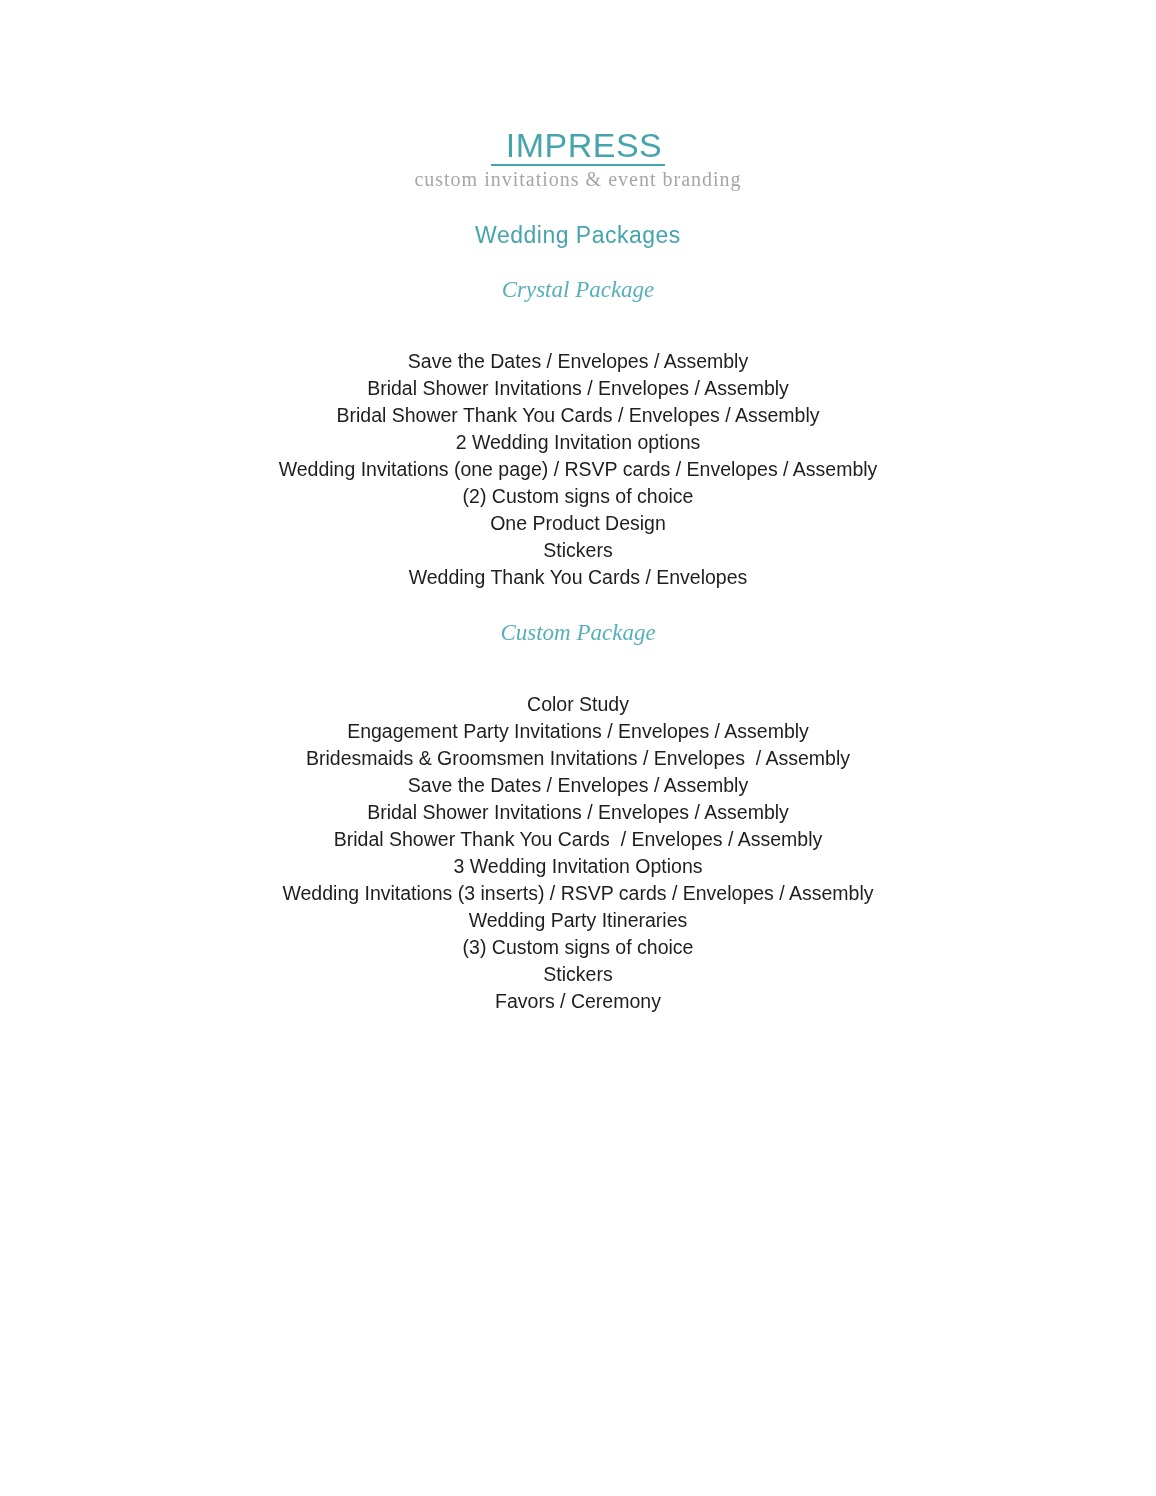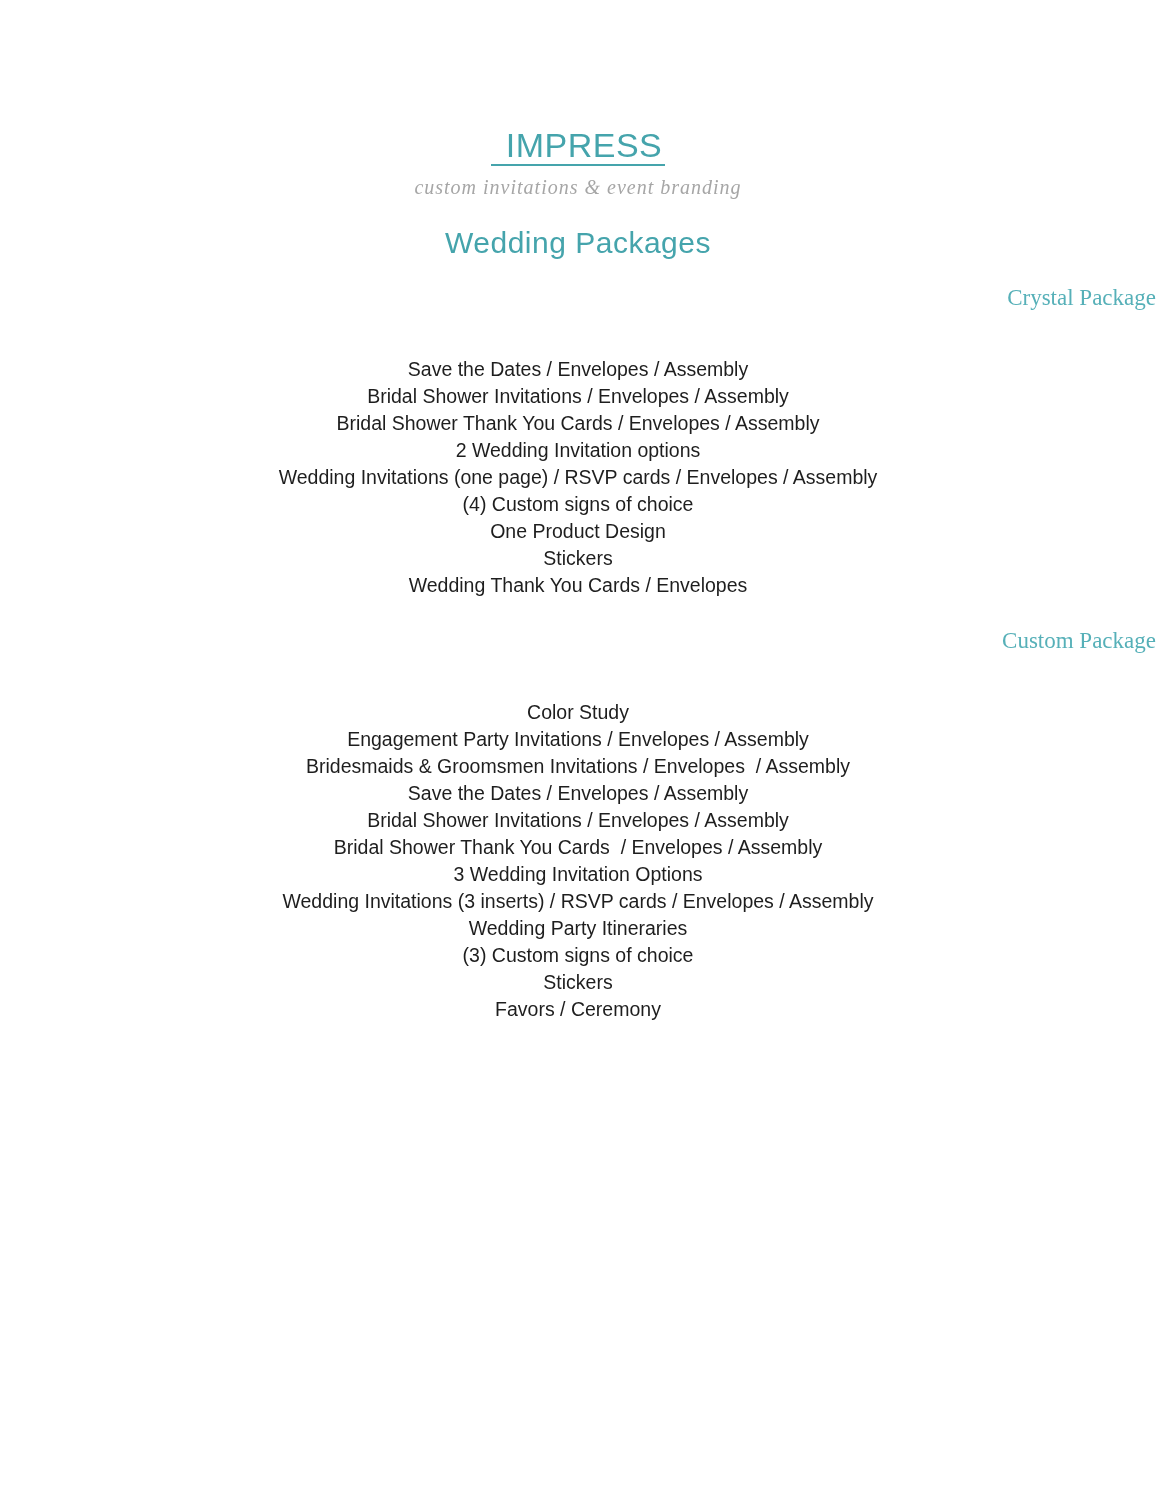--- a/index.html
+++ b/index.html
@@ -25,45 +25,43 @@
     margin:0;
     font-size:34px;
     font-weight:normal;
     letter-spacing:0.5px;
     color:var(--accent);
     border-bottom:2px solid var(--accent);
     padding:0 3px 1px 15px;
     line-height:36px;
   }
   .brand-tagline{
-    margin-top:8px;
     font-family:"Liberation Serif", serif;
-    font-style:italic;
     font-size:20px;
     letter-spacing:1px;
     color:var(--muted);
     line-height:26px;
   }
   .page-title{
     margin:30px 0 0 0;
-    font-size:30px;
+    font-size:23px;
     font-weight:normal;
     letter-spacing:0.5px;
     color:var(--accent);
     line-height:26px;
   }
   .package{ margin-top:28px; }
   .package-heading{
     margin:0 0 4px 0;
     font-family:"Liberation Serif", serif;
+    font-style:italic;
     font-weight:normal;
     font-size:23px;
     color:var(--accent-light);
     line-height:28px;
-    text-align:right;
   }
   .pkg-items{ font-size:19.5px; color:var(--ink);margin-top:44px; }
   .pkg-item{ line-height:27px; white-space:pre-wrap; }
 
   .stamp{ position:absolute; left:440px; top:1254px; }
   .stamp-ticks{
     fill:none; stroke:var(--stamp-tick);
     stroke-width:12; stroke-dasharray:2 3.005;
   }
   .stamp-dots{
@@ -99,21 +97,21 @@
     <h2 class="page-title">Wedding Packages</h2>
 
     <section class="package">
       <h3 class="package-heading">Crystal Package</h3>
       <div class="pkg-items">
           <div class="pkg-item">Save the Dates / Envelopes / Assembly</div>
           <div class="pkg-item">Bridal Shower Invitations / Envelopes / Assembly</div>
           <div class="pkg-item">Bridal Shower Thank You Cards / Envelopes / Assembly</div>
           <div class="pkg-item">2 Wedding Invitation options</div>
           <div class="pkg-item">Wedding Invitations (one page) / RSVP cards / Envelopes / Assembly</div>
-          <div class="pkg-item">(4) Custom signs of choice</div>
+          <div class="pkg-item">(2) Custom signs of choice</div>
           <div class="pkg-item">One Product Design</div>
           <div class="pkg-item">Stickers</div>
           <div class="pkg-item">Wedding Thank You Cards / Envelopes</div>
         </div>
     </section>
 
     <section class="package">
       <h3 class="package-heading">Custom Package</h3>
       <div class="pkg-items">
           <div class="pkg-item">Color Study</div>

